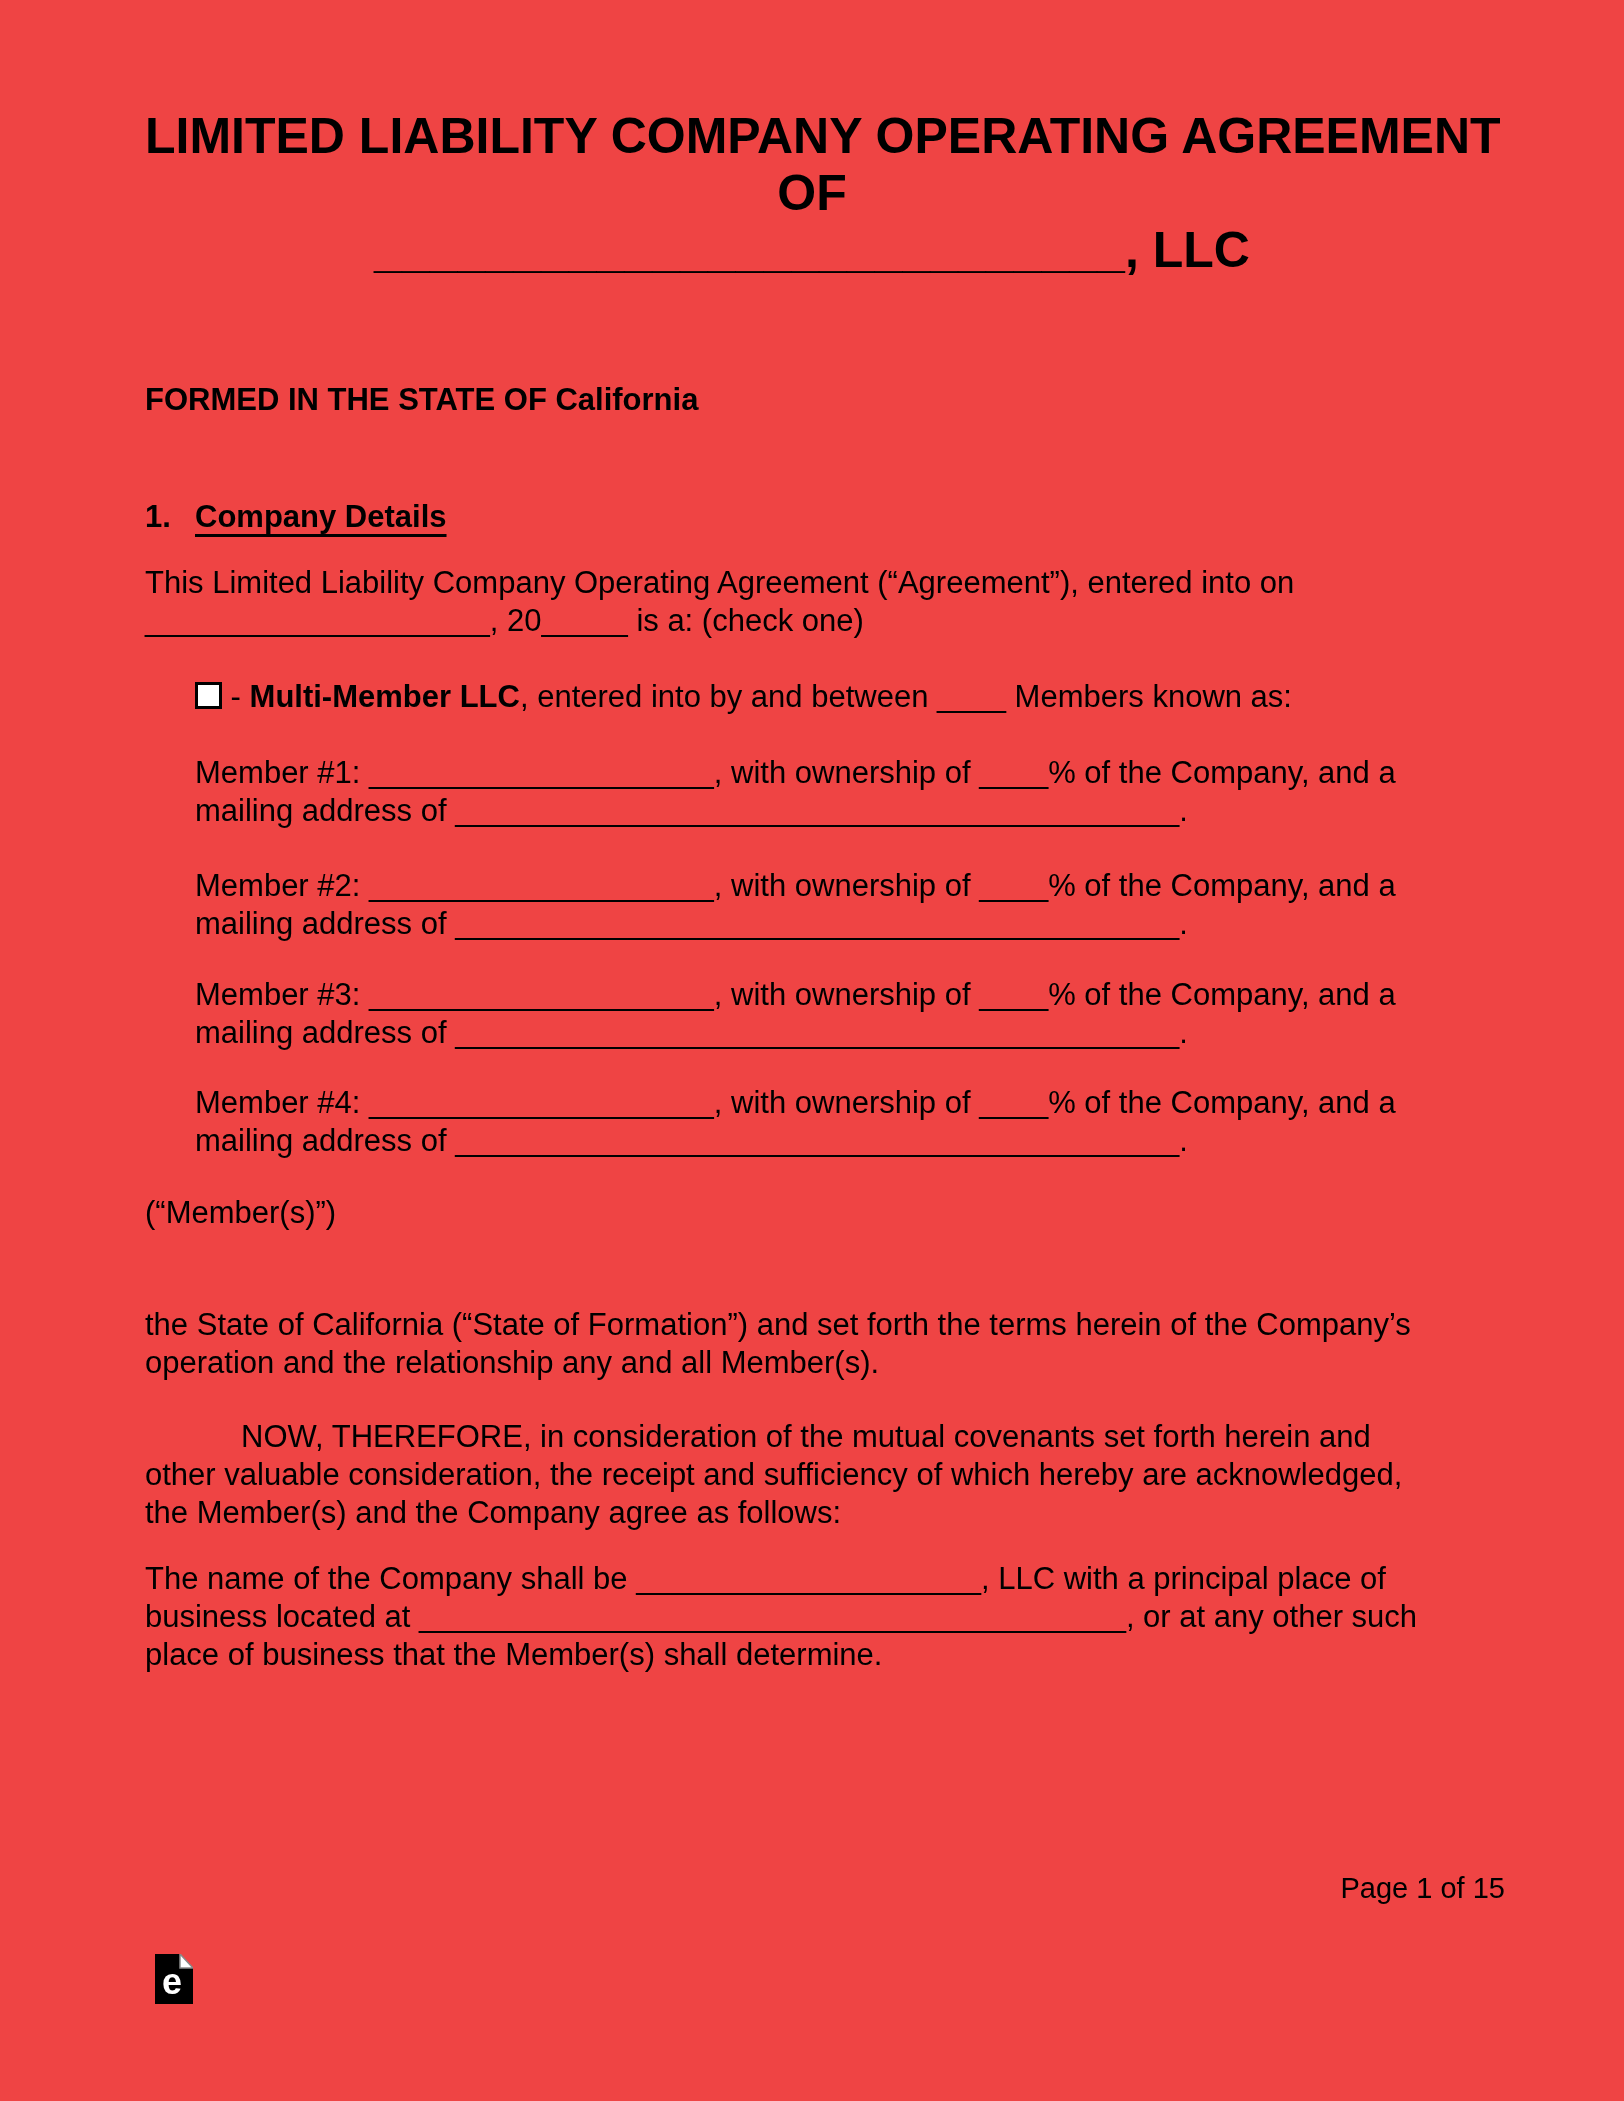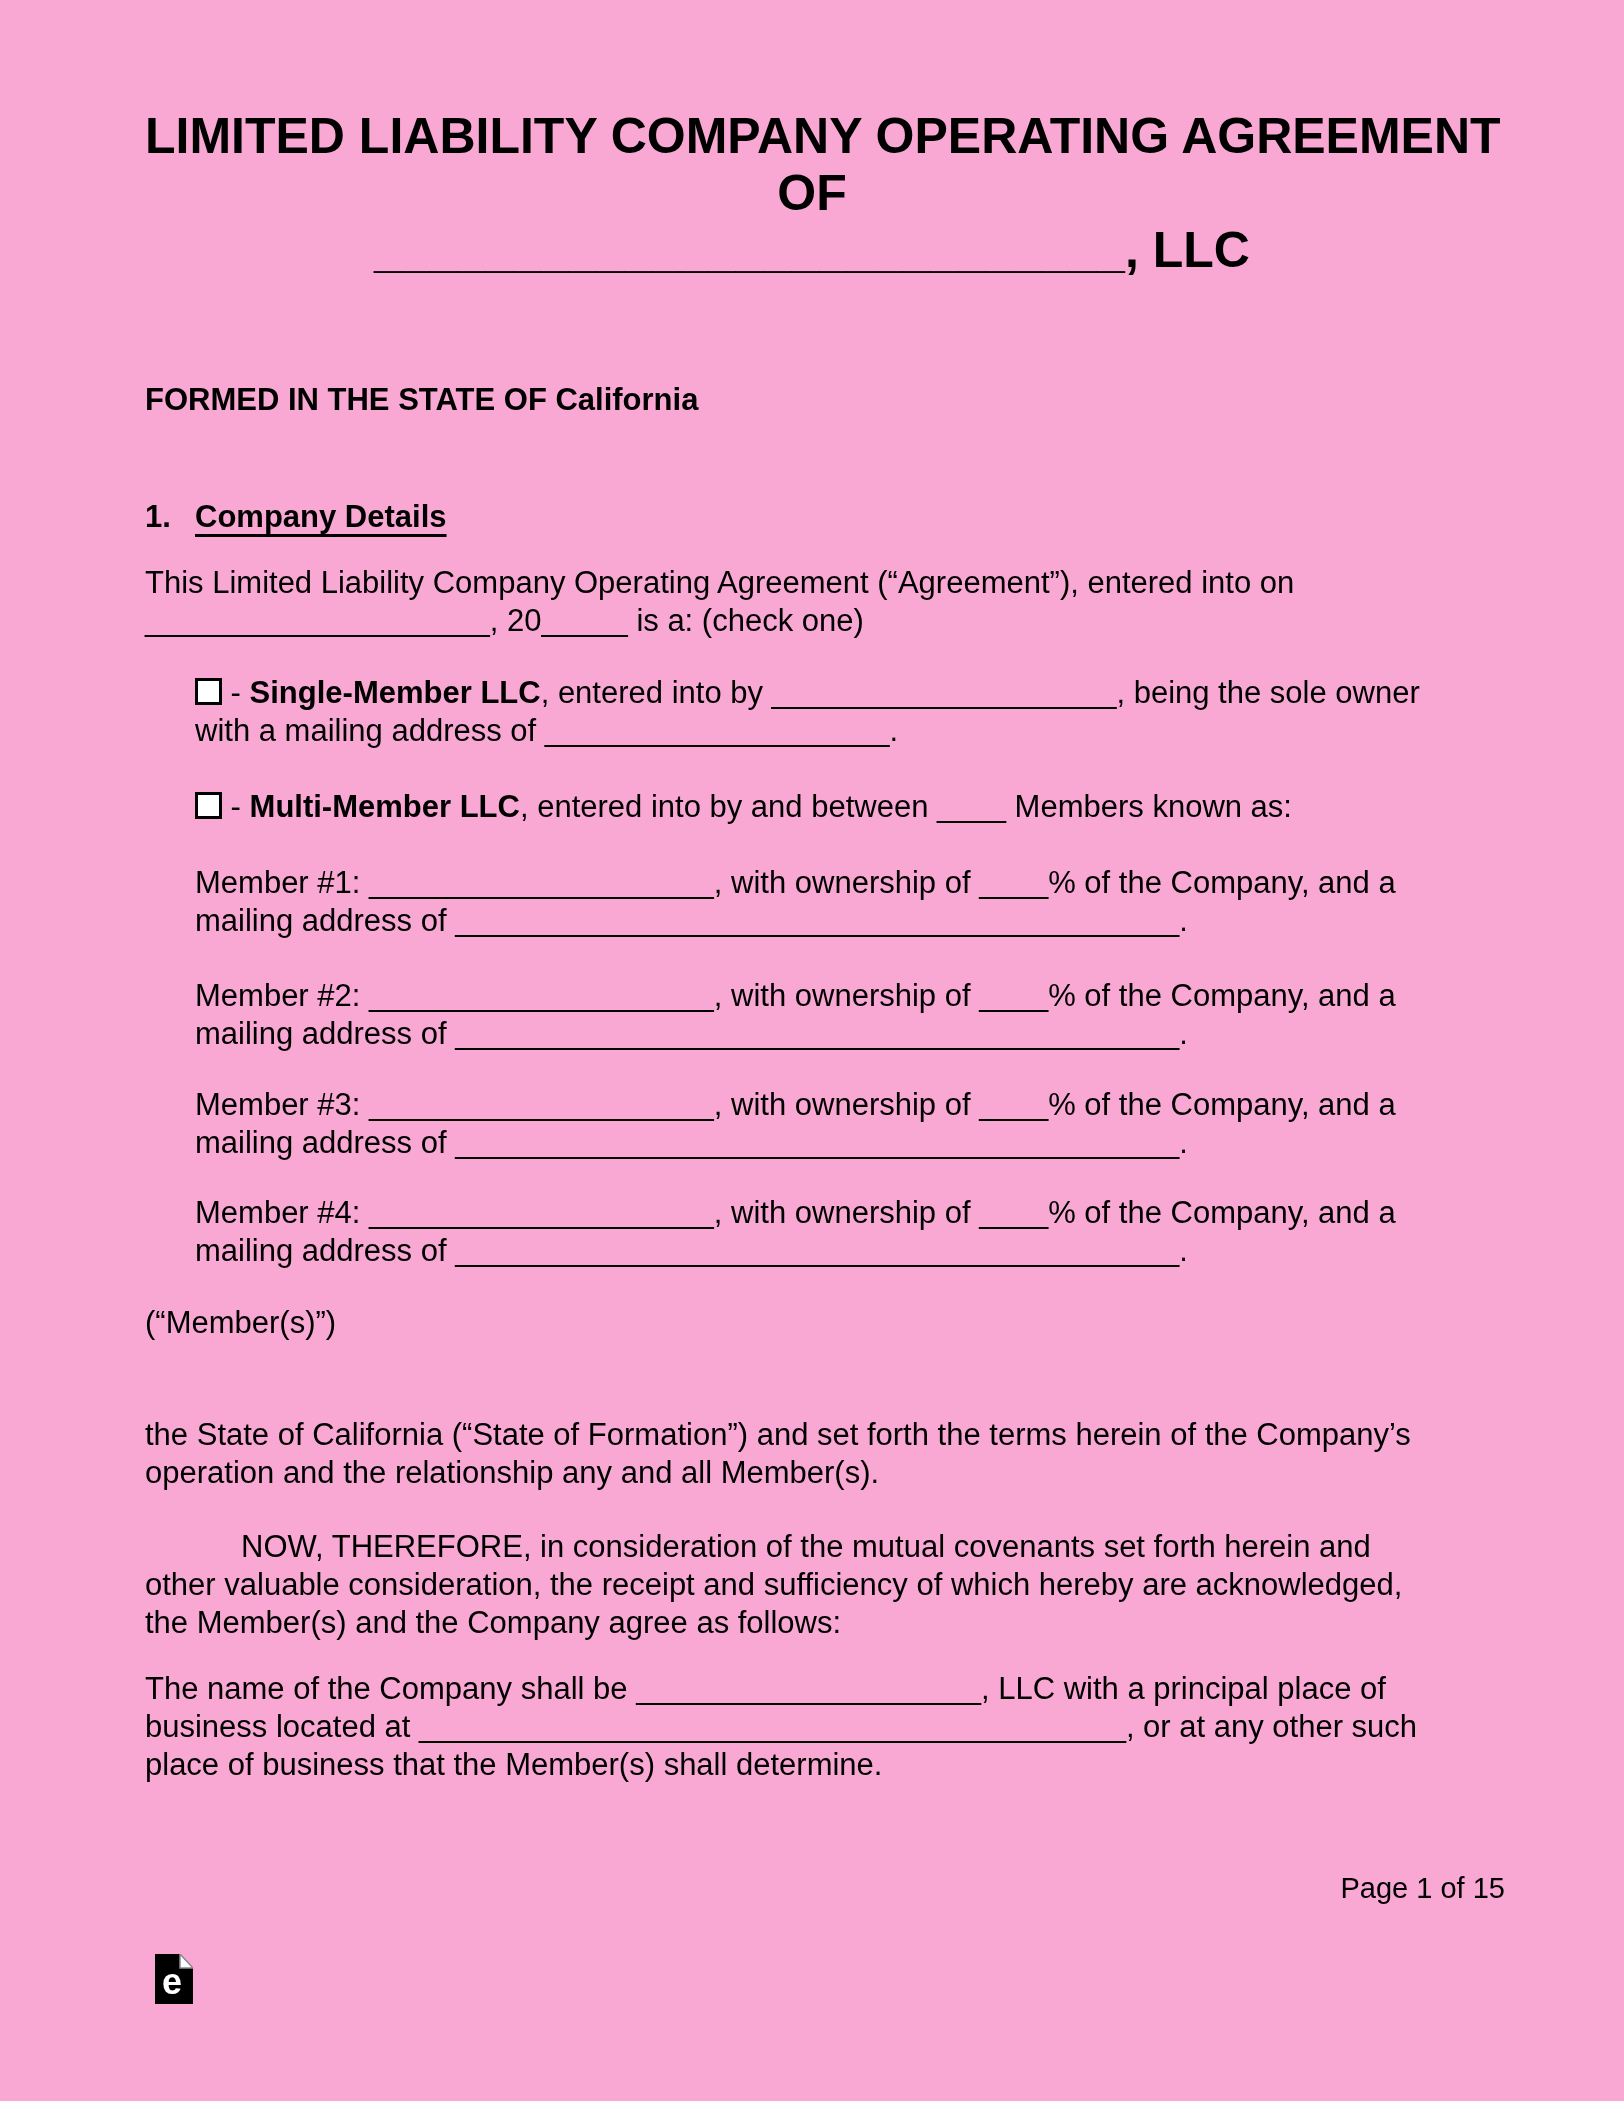--- a/index.html
+++ b/index.html
@@ -1,20 +1,20 @@
 <!DOCTYPE html>
 <html><head>
 <meta charset="utf-8">
 <style>
   html,body{margin:0;padding:0;background:#ffffff;}
   .page{
     position:relative;
     width:1624px;
     height:2101px;
-    background:#f9a8d4;
+    background:#ef4444;
     color:#000000;
     font-family:"Liberation Sans","DejaVu Sans",sans-serif;
     overflow:hidden;
   }
   .content{padding:108px 145px 0 145px;}
   .title{
     font-size:50px;
     line-height:57px;
     font-weight:bold;
     text-align:center;
@@ -78,21 +78,20 @@
       <div>OF</div>
       <div><span class="blank">___________________________</span><span>, LLC</span></div>
     </div>
 
     <div class="para bold mt66">FORMED IN THE STATE OF California</div>
 
     <div class="heading mt79"><span class="h-num">1.</span><span class="h-label">Company Details</span></div>
 
     <div class="para mt28"><span>This Limited Liability Company Operating Agreement (“Agreement”), entered into on</span><br><span class="blank">____________________</span><span>, 20</span><span class="blank">_____</span><span> is a: (check one)</span></div>
 
-    <div class="para ind mt34"><span class="cbx"></span><span> - </span><span class="b">Single-Member LLC</span><span>, entered into by </span><span class="blank">____________________</span><span>, being the sole owner</span><br><span>with a mailing address of </span><span class="blank">____________________</span><span>.</span></div>
 
     <div class="para ind mt38"><span class="cbx"></span><span> - </span><span class="b">Multi-Member LLC</span><span>, entered into by and between </span><span class="blank">____</span><span> Members known as:</span></div>
 
     <div class="para ind mt38"><span>Member #1: </span><span class="blank">____________________</span><span>, with ownership of </span><span class="blank">____</span><span>% of the Company, and a</span><br><span>mailing address of </span><span class="blank">__________________________________________</span><span>.</span></div>
     <div class="para ind mt37"><span>Member #2: </span><span class="blank">____________________</span><span>, with ownership of </span><span class="blank">____</span><span>% of the Company, and a</span><br><span>mailing address of </span><span class="blank">__________________________________________</span><span>.</span></div>
     <div class="para ind mt33"><span>Member #3: </span><span class="blank">____________________</span><span>, with ownership of </span><span class="blank">____</span><span>% of the Company, and a</span><br><span>mailing address of </span><span class="blank">__________________________________________</span><span>.</span></div>
     <div class="para ind mt32"><span>Member #4: </span><span class="blank">____________________</span><span>, with ownership of </span><span class="blank">____</span><span>% of the Company, and a</span><br><span>mailing address of </span><span class="blank">__________________________________________</span><span>.</span></div>
 
     <div class="para mt34">(“Member(s)”)</div>
 

